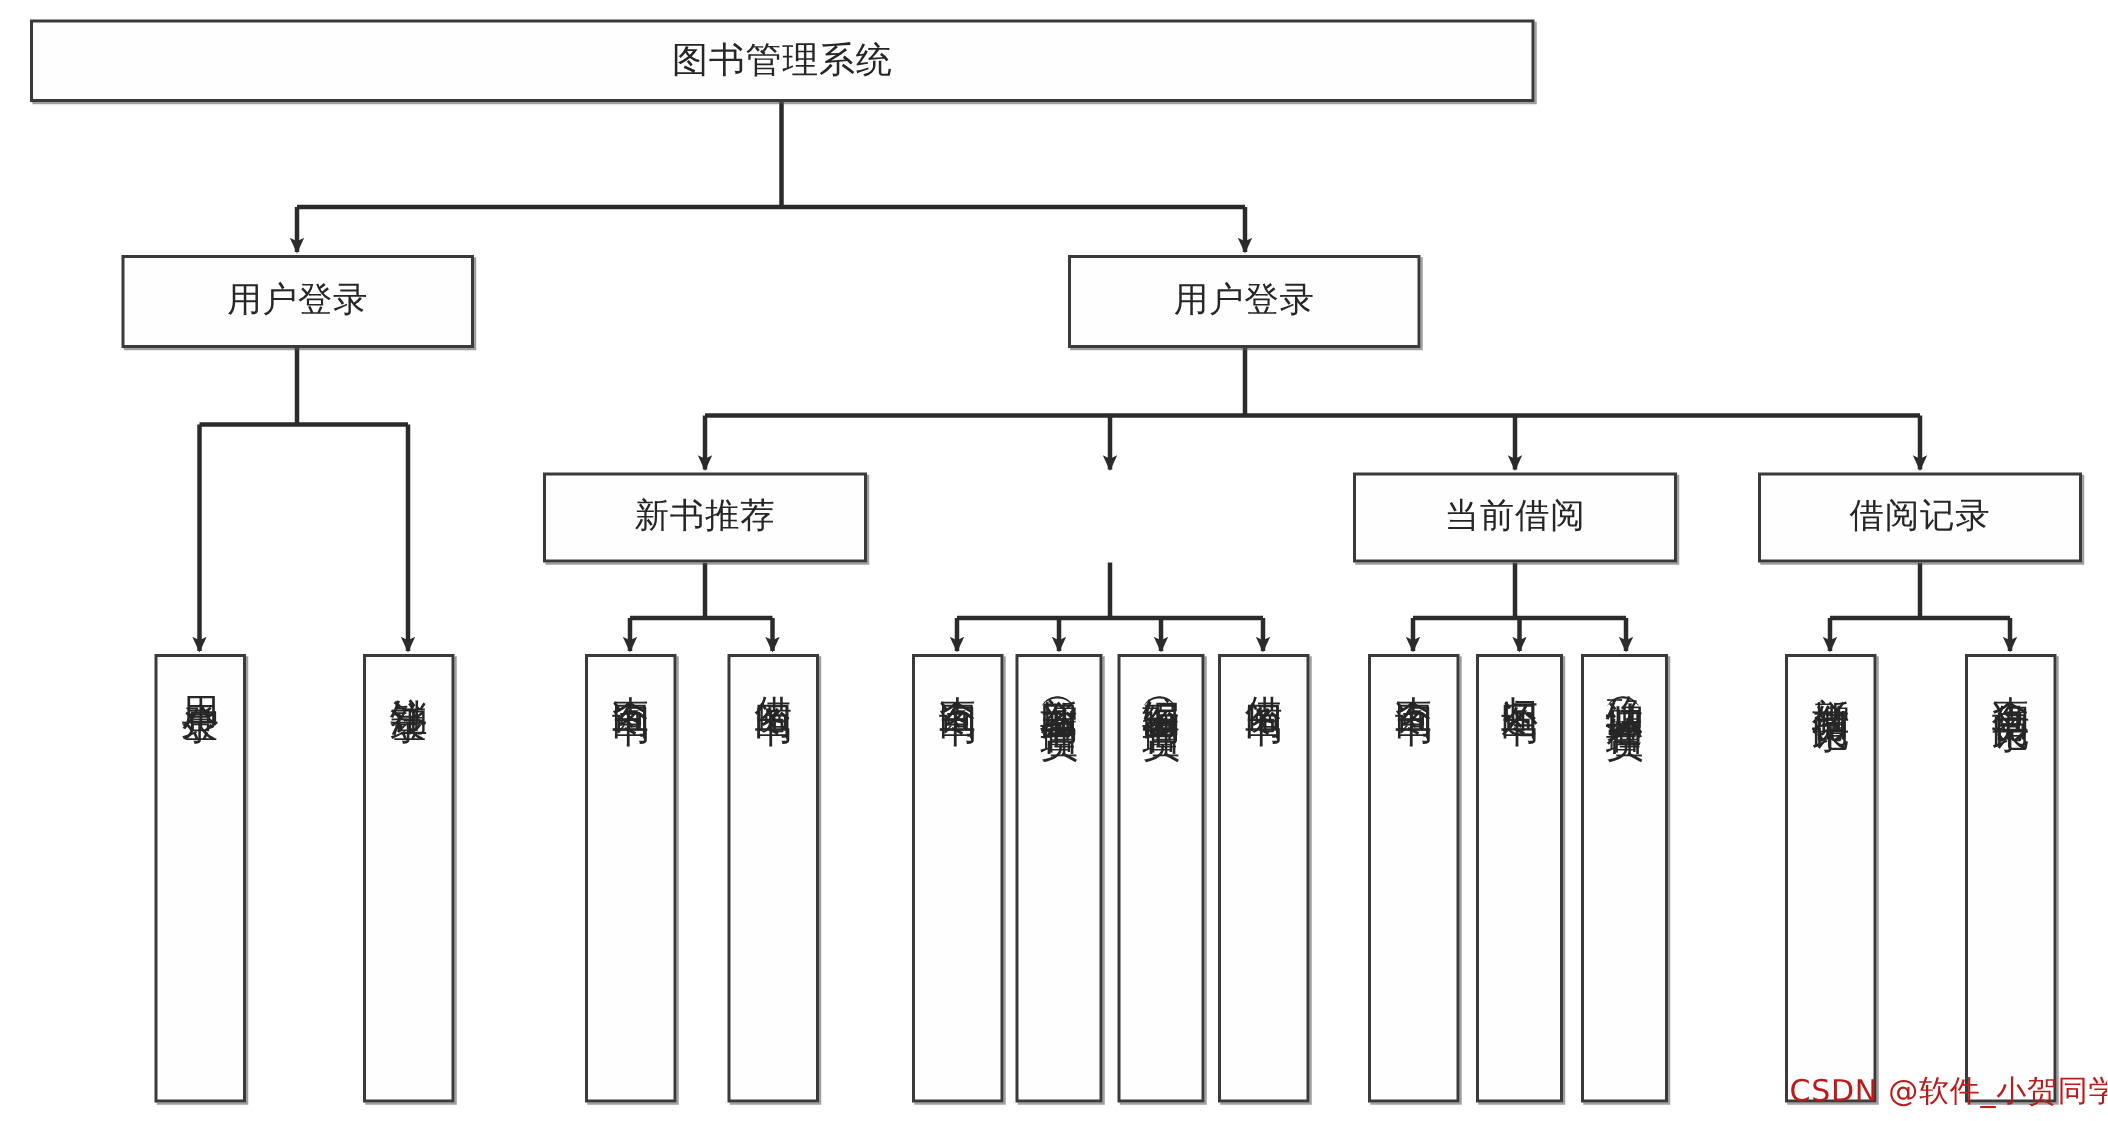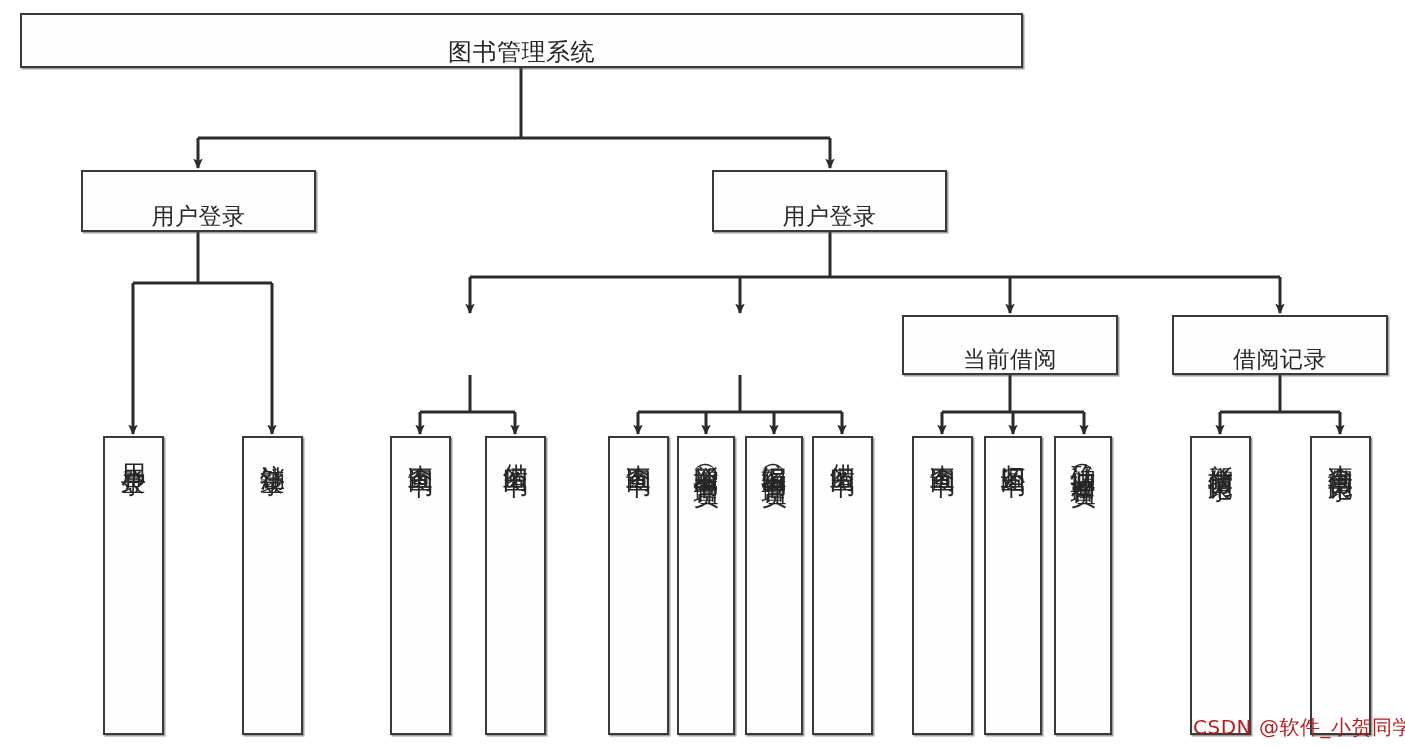--- a/index.html
+++ b/index.html
@@ -26,21 +26,21 @@
     height: 747px;
     pointer-events: none;
   }
   .node {
     position: absolute;
     box-sizing: border-box;
     background: #fefefe;
     border: 2px solid #3a3a3a;
     box-shadow: 1.5px 1.5px 0 0 rgba(80,80,80,0.55);
     display: flex;
-    align-items: flex-end;
+    align-items: center;
     justify-content: center;
     color: #262626;
     letter-spacing: 0.5px;
   }
   .node .lbl {
     display: block;
     text-align: center;
     line-height: 1.18;
     white-space: nowrap;
   }
@@ -132,20 +132,23 @@
     <span class="lbl">图书管理系统</span>
   </div>
 
   <div class="node horiz" style="left:81px; top:170px; width:235px; height:62px;">
     <span class="lbl">用户登录</span>
   </div>
   <div class="node horiz" style="left:712px; top:170px; width:235px; height:62px;">
     <span class="lbl">用户登录</span>
   </div>
 
+  <div class="node horiz" style="left:362px; top:315px; width:216px; height:60px;">
+    <span class="lbl">新书推荐</span>
+  </div>
   <div class="node horiz" style="left:902px; top:315px; width:216px; height:60px;">
     <span class="lbl">当前借阅</span>
   </div>
   <div class="node horiz" style="left:1172px; top:315px; width:216px; height:60px;">
     <span class="lbl">借阅记录</span>
   </div>
 
   <div class="node vert" style="left:103px; top:436px; width:61px; height:299px;">
     <span class="lbl">用户登录</span>
   </div>

